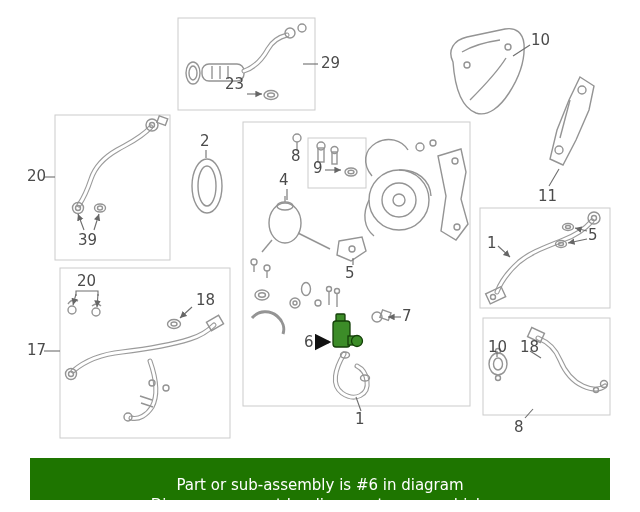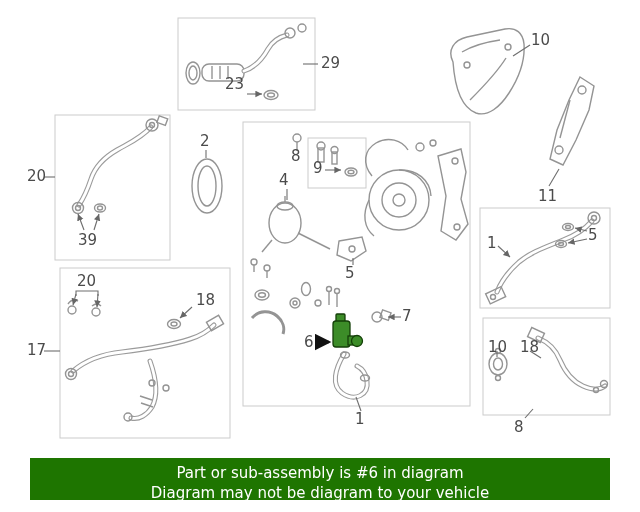--- a/index.html
+++ b/index.html
@@ -1,21 +1,21 @@
 <!DOCTYPE html>
 <html><head>
 <meta charset="utf-8">
 <style>
   html,body{margin:0;padding:0;background:#fff;}
   .stage{position:relative;width:640px;height:512px;background:#ffffff;overflow:hidden;
          font-family:"DejaVu Sans","Liberation Sans",sans-serif;}
   .stage svg{position:absolute;left:0;top:0;}
   .callout{position:absolute;font-size:15px;color:#4b4b4b;line-height:16px;user-select:none;}
   .banner{position:absolute;left:30px;top:458px;width:580px;height:42px;background:#1e7500;
-          color:#ffffff;text-align:center;font-size:15px;line-height:20px;padding-top:5px;
+          color:#ffffff;text-align:center;font-size:15px;line-height:20px;padding-top:17px;
           box-sizing:border-box;}
   
   .box{stroke:#cbcbcb;fill:none;stroke-width:1;}
   .ln{stroke:#949494;fill:none;stroke-width:1.4;}
   .tube{stroke:#9b9b9b;stroke-width:5;fill:none;stroke-linecap:round;}
   .tube-in{stroke:#ffffff;stroke-width:2.8;fill:none;stroke-linecap:round;}
   .lead{stroke:#6e6e6e;stroke-width:1.1;fill:none;}
   .lead-bold{stroke:#1a1a1a;stroke-width:2.4;fill:none;}
   .hl{fill:#3c8c28;stroke:#143f08;stroke-width:1.3;}
 </style>

